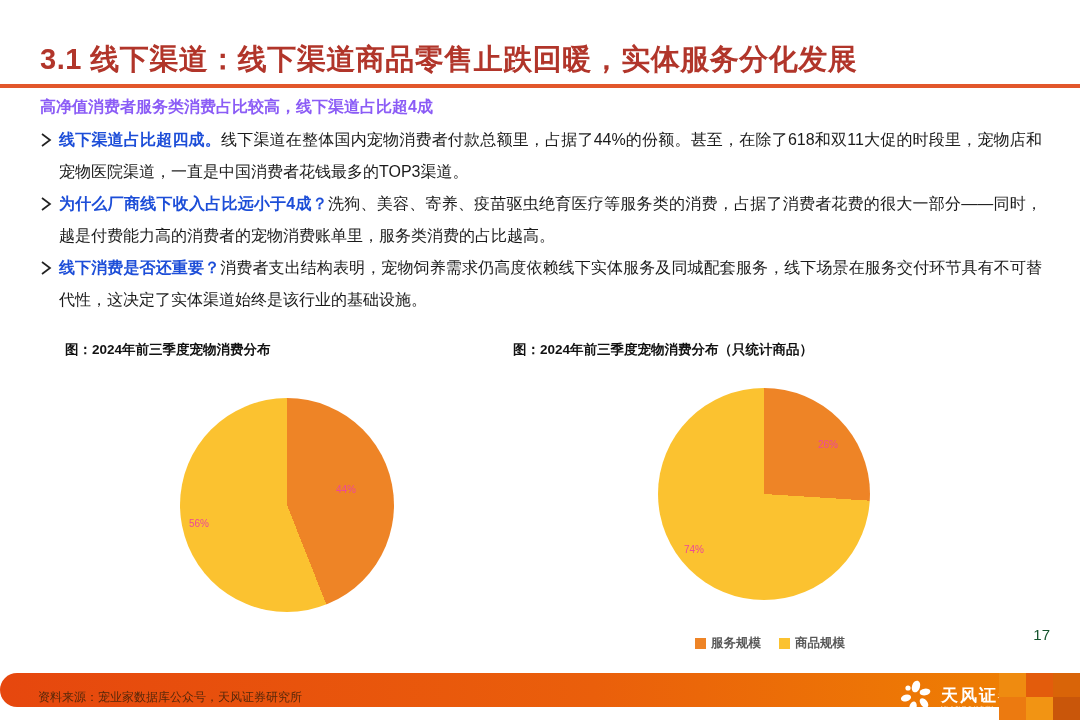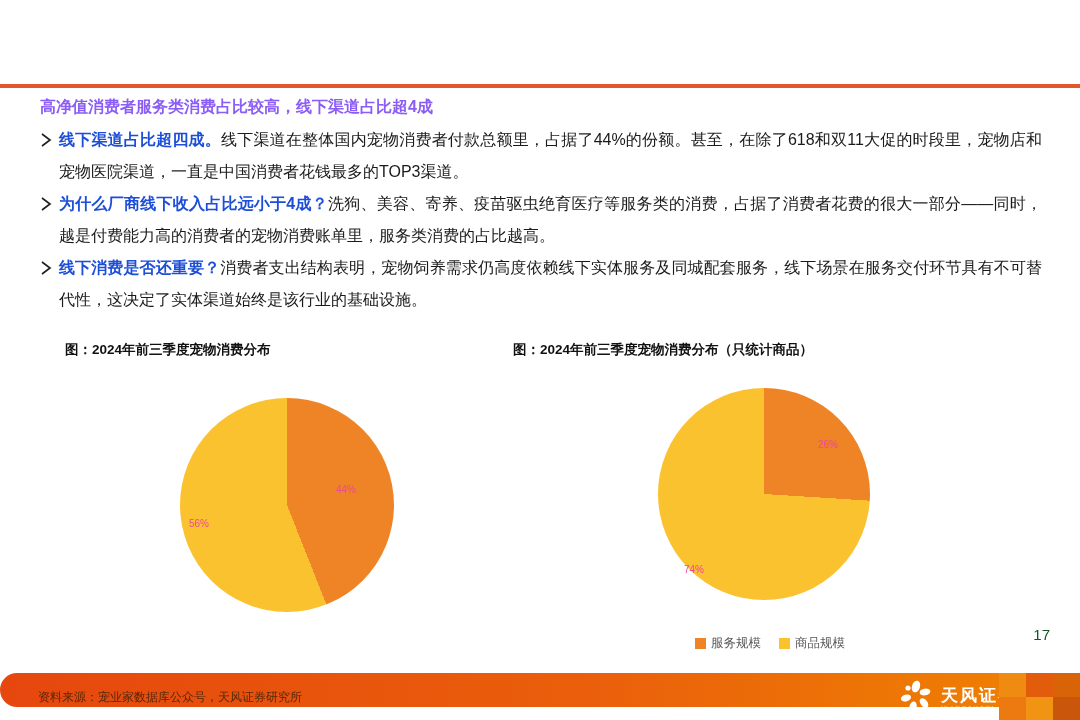--- a/index.html
+++ b/index.html
@@ -41,21 +41,21 @@
   .pie.p2 { left:658px; top:388px; width:212px; height:212px; }
   .pie-label {
     position:absolute; transform:translate(-50%,-50%);
     font-size:10px; color:#ec4899;
   }
   .legend {
     position:absolute; top:635px; display:flex; gap:18px;
     transform:translateX(-50%);
   }
   .legend.l1 { left:289px;margin-top:48px; }
-  .legend.l2 { left:770px; }
+  .legend.l2 { left:770px;font-weight:bold; }
   .legend-item { display:flex; align-items:center; gap:5px; }
   .legend-swatch { width:11px; height:11px; display:inline-block; }
   .legend-label { font-size:12.5px; color:#595959; }
   
   .page-number {
     position:absolute; right:30px; top:626px;
     font-size:15px; color:#14532d;
   }
   
   .footer {
@@ -78,20 +78,21 @@
   }
   .logo-tagline {
     font-size:5px; color:#ffffff; opacity:0.85; letter-spacing:1px; line-height:7px;
   }
 </style>
 </head>
 <body>
 
 <div class="slide">
 
+  <div class="page-title">3.1 线下渠道：线下渠道商品零售止跌回暖，实体服务分化发展</div>
   <div class="title-rule"></div>
 
   <div class="subtitle">高净值消费者服务类消费占比较高，线下渠道占比超4成</div>
 
   <div class="bullets">
     <div class="bullet">
       <span class="bullet-marker">
         <svg width="12" height="14" viewBox="0 0 12 14">
             <path d="M2 1 L10 7 L2 13" fill="none" stroke="#222" stroke-width="1.7"></path>
           </svg>
@@ -127,21 +128,21 @@
     </span>
     <span class="legend-item">
       <span class="legend-swatch" style="background: rgb(251, 194, 48);"></span>
       <span class="legend-label">线上规模</span>
     </span>
   </div>
 
   <div class="chart-title c2">图：2024年前三季度宠物消费分布（只统计商品）</div>
   <div class="pie p2" style="background: conic-gradient(rgb(238, 132, 38) 0%, rgb(238, 132, 38) 26%, rgb(251, 194, 48) 26%, rgb(251, 194, 48) 100%);"></div>
   <div class="pie-label" style="left:828px; top:444px;">26%</div>
-  <div class="pie-label" style="left:694px; top:569px;text-align:right;">74%</div>
+  <div class="pie-label" style="left:694px; top:549px;text-align:right;">74%</div>
   <div class="legend l2">
     <span class="legend-item">
       <span class="legend-swatch" style="background: rgb(238, 132, 38);"></span>
       <span class="legend-label">服务规模</span>
     </span>
     <span class="legend-item">
       <span class="legend-swatch" style="background: rgb(251, 194, 48);"></span>
       <span class="legend-label">商品规模</span>
     </span>
   </div>

